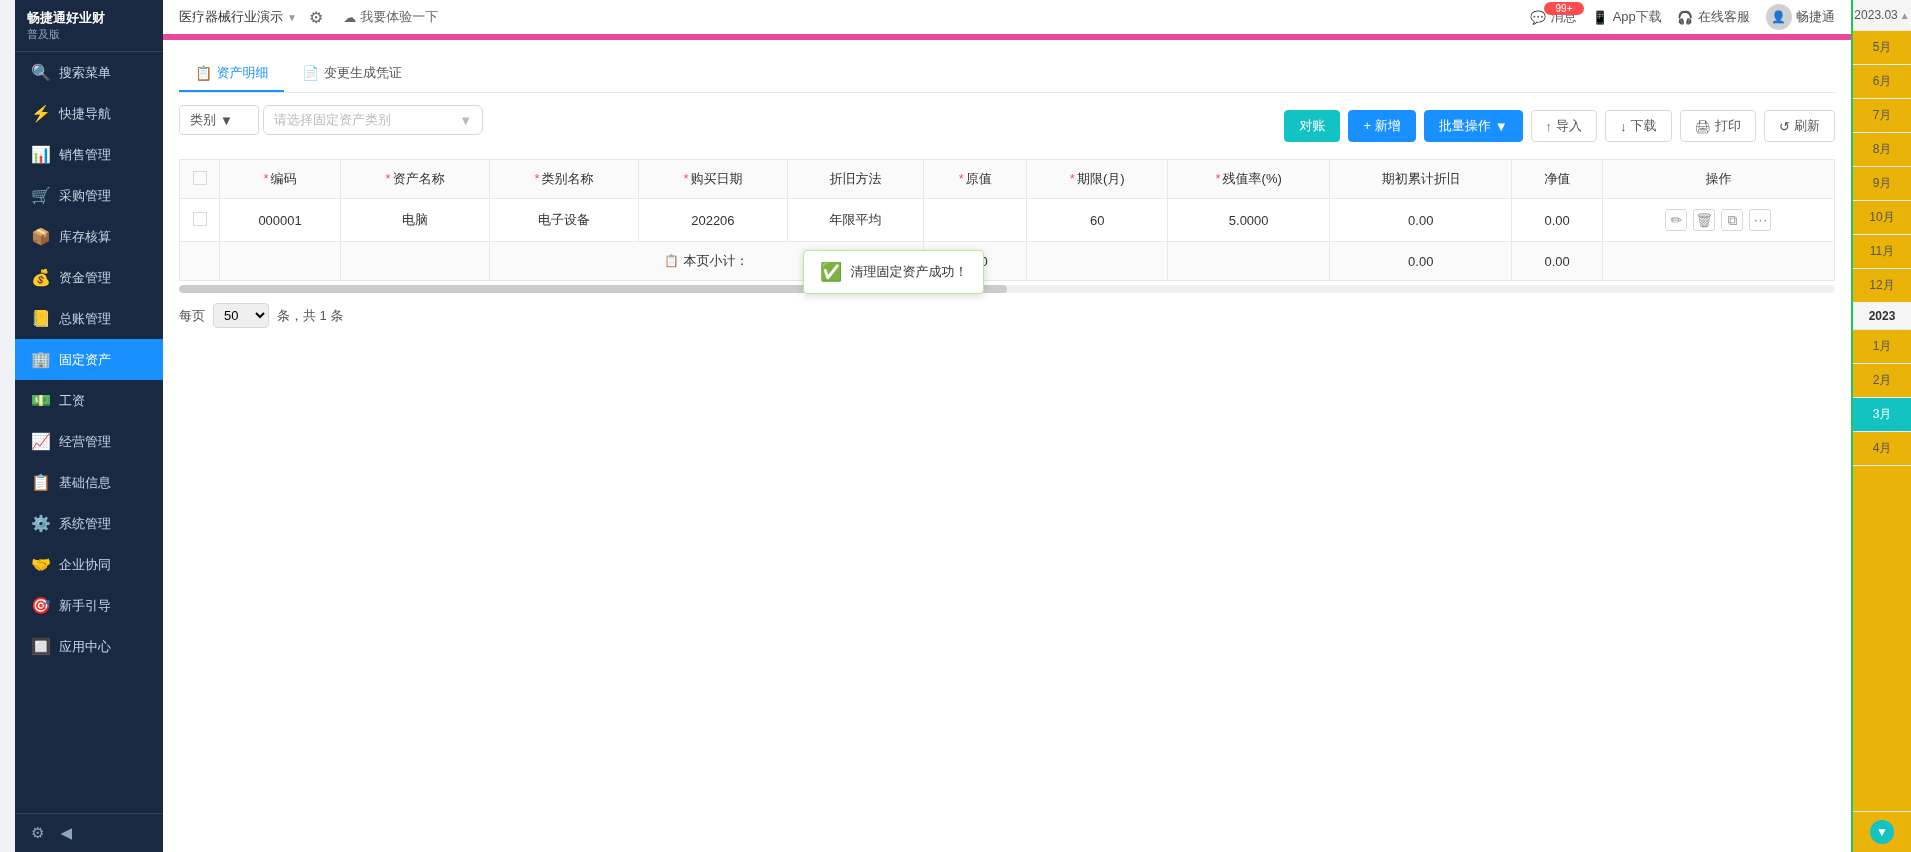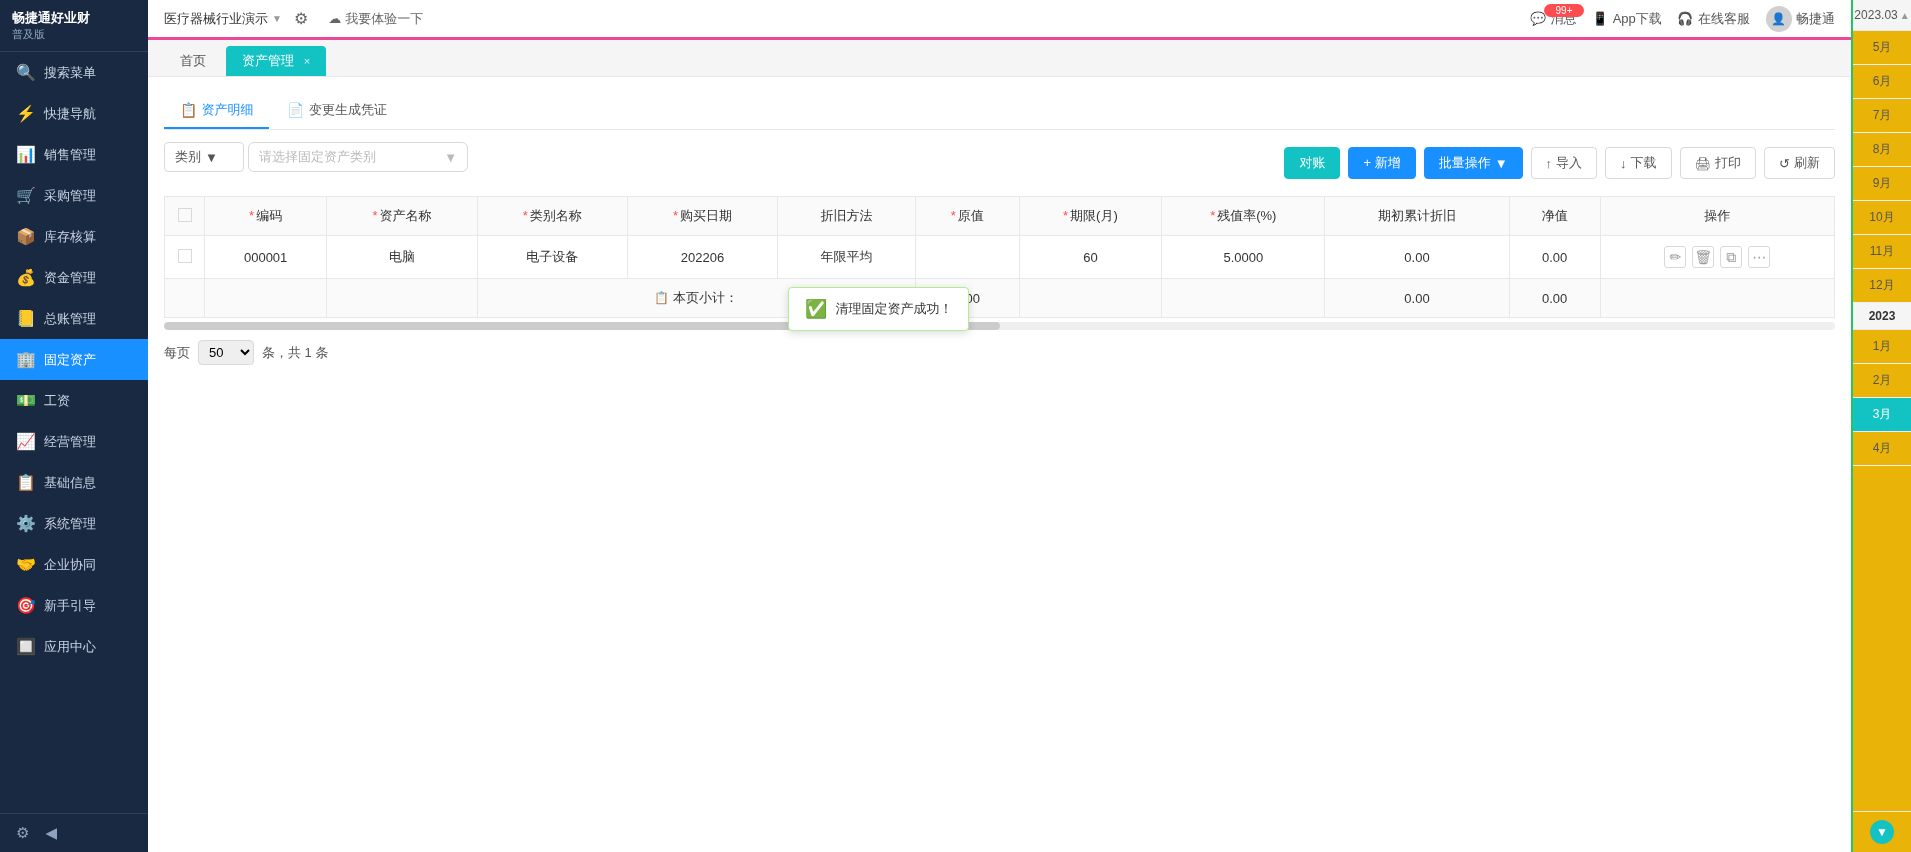--- a/index.html
+++ b/index.html
@@ -6,20 +6,21 @@
     body { font-family: "Microsoft YaHei", Arial, sans-serif; font-size: 13px; background: #f0f2f5; display: flex; height: 852px; overflow: hidden; }
 
     
     .sidebar {
       width: 148px;
       background: #1a2942;
       display: flex;
       flex-direction: column;
       height: 100%;
       flex-shrink: 0;
+      margin-left: 15px;
     }
     .sidebar-logo {
       padding: 10px 12px;
       background: #1a2942;
       color: #fff;
       font-size: 13px;
       font-weight: bold;
       border-bottom: 1px solid #2d3f5a;
       line-height: 1.3;
     }
@@ -60,21 +61,21 @@
       overflow: hidden;
     }
 
     
     .top-bar {
       background: #fff;
       padding: 0 16px;
       height: 40px;
       display: flex;
       align-items: center;
-      border-bottom: 3px solid #ec4899;
+      border-bottom: 6px solid #ec4899;
       gap: 8px;
       flex-shrink: 0;
     }
     .company-selector {
       display: flex;
       align-items: center;
       gap: 4px;
       font-size: 13px;
       color: #333;
       cursor: pointer;
@@ -547,29 +548,20 @@
         <span>🎧</span>
         <span>在线客服</span>
       </div>
       <div class="top-right-item">
         <div class="user-avatar">👤</div>
         <span>畅捷通</span>
       </div>
     </div>
   </div>
 
-  <div class="tabs-bar">
-    <div class="tab">
-      <span>首页</span>
-    </div>
-    <div class="tab active">
-      <span>资产管理</span>
-      <span class="close-btn">×</span>
-    </div>
-  </div>
 
   <div class="content">
 
     <div class="sub-tabs">
       <div class="sub-tab active">
         <span class="tab-icon">📋</span>
         <span>资产明细</span>
       </div>
       <div class="sub-tab">
         <span class="tab-icon">📄</span>

